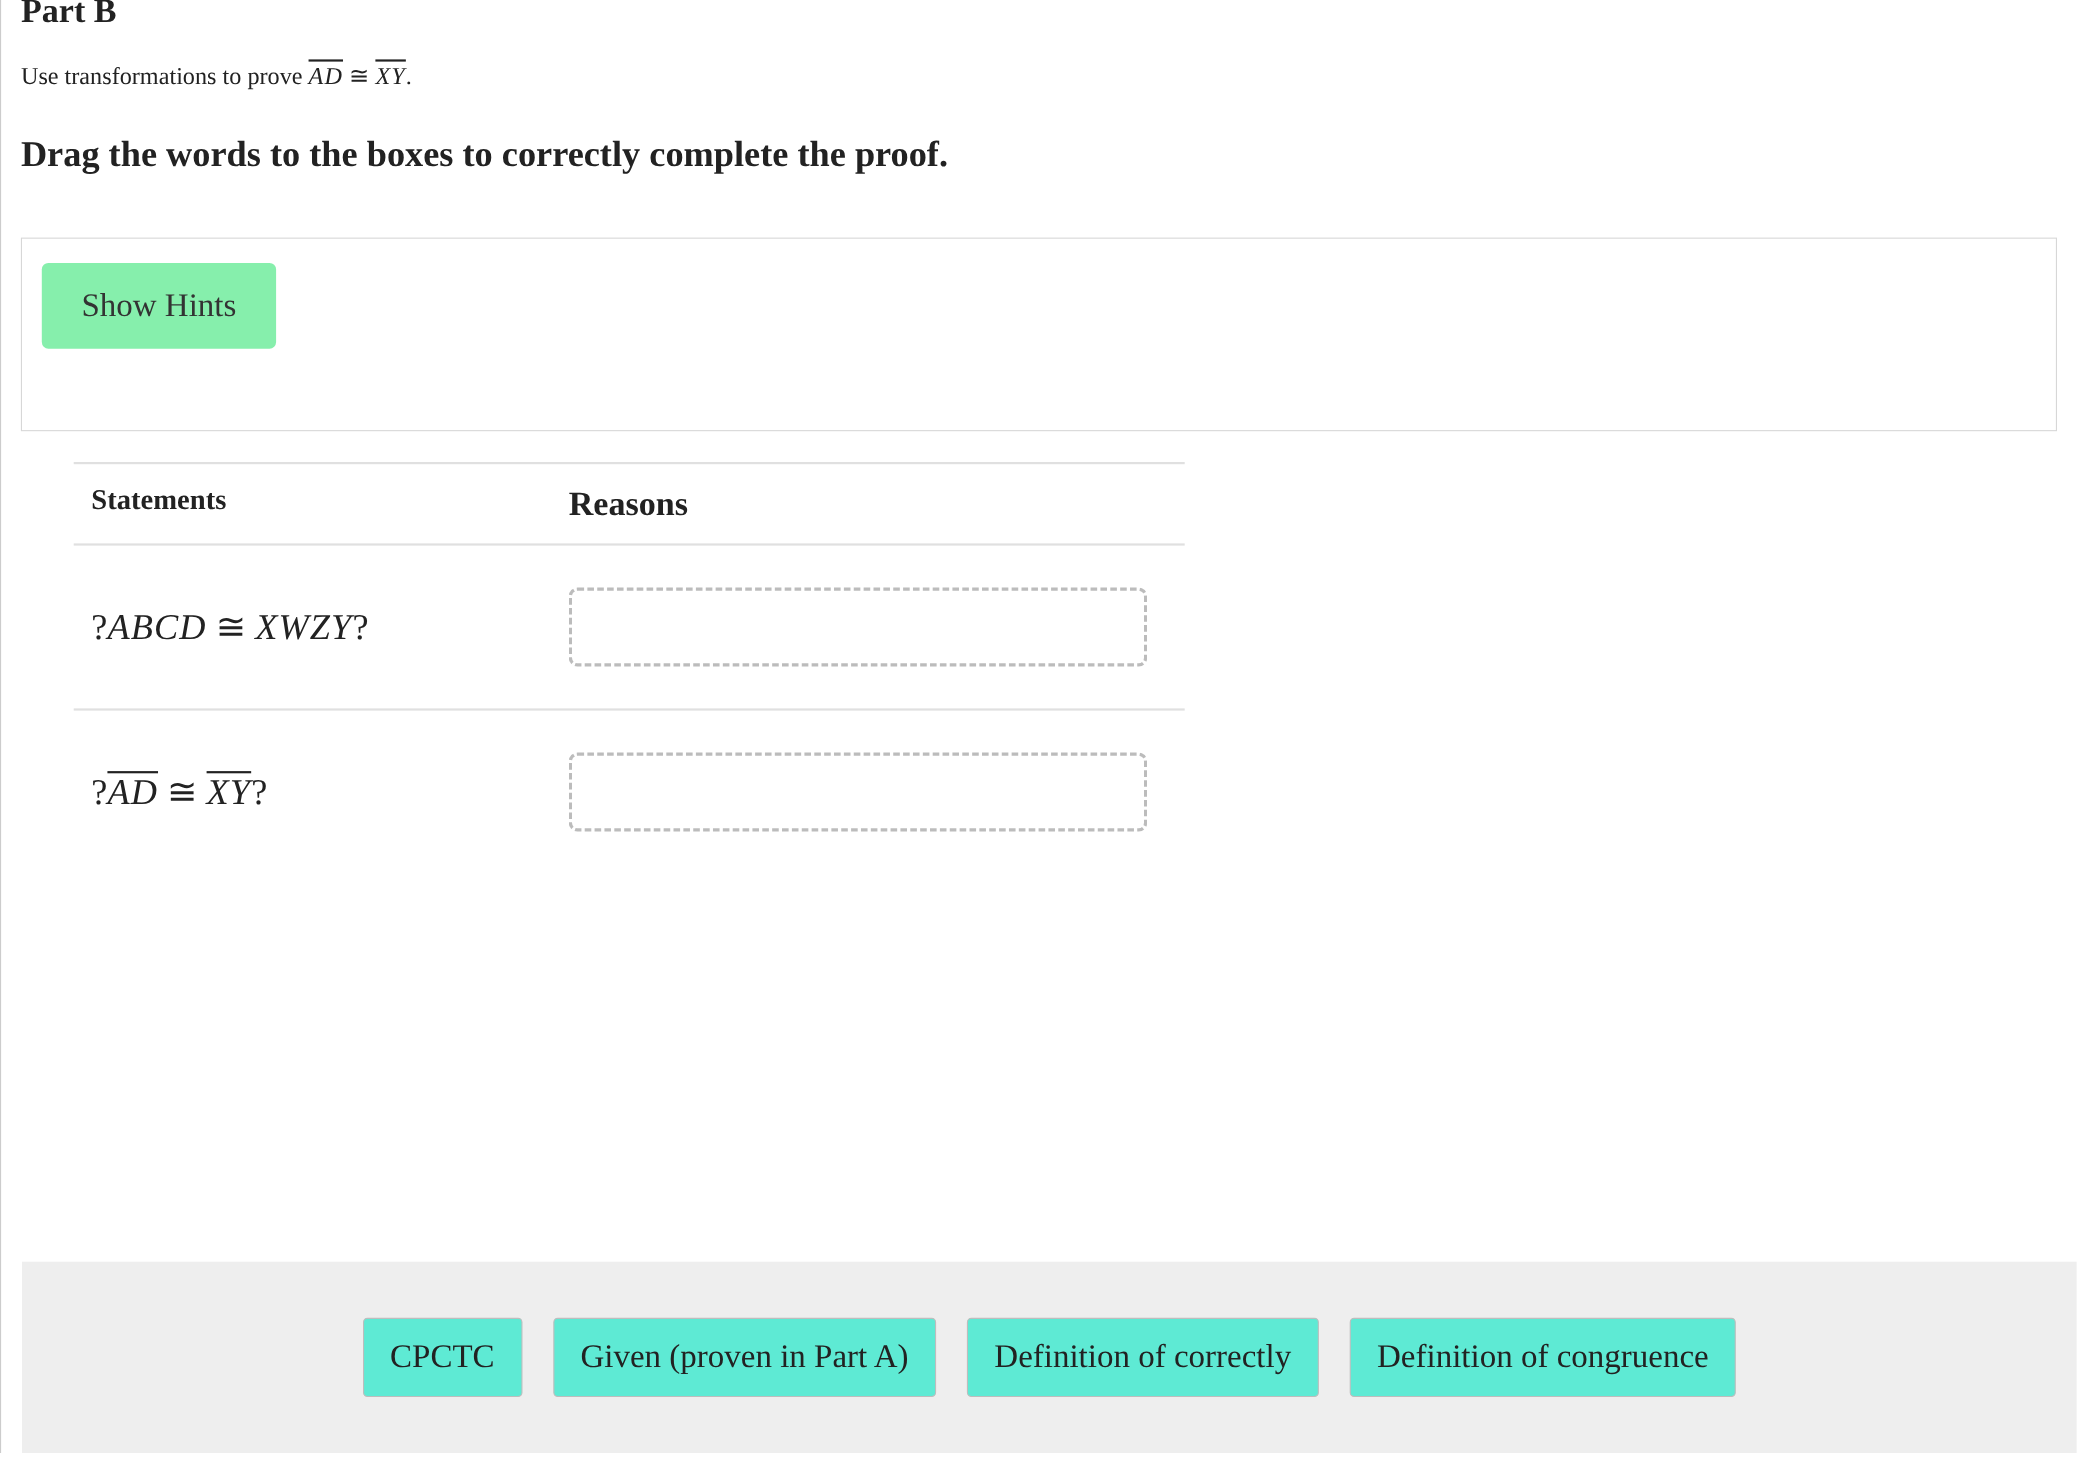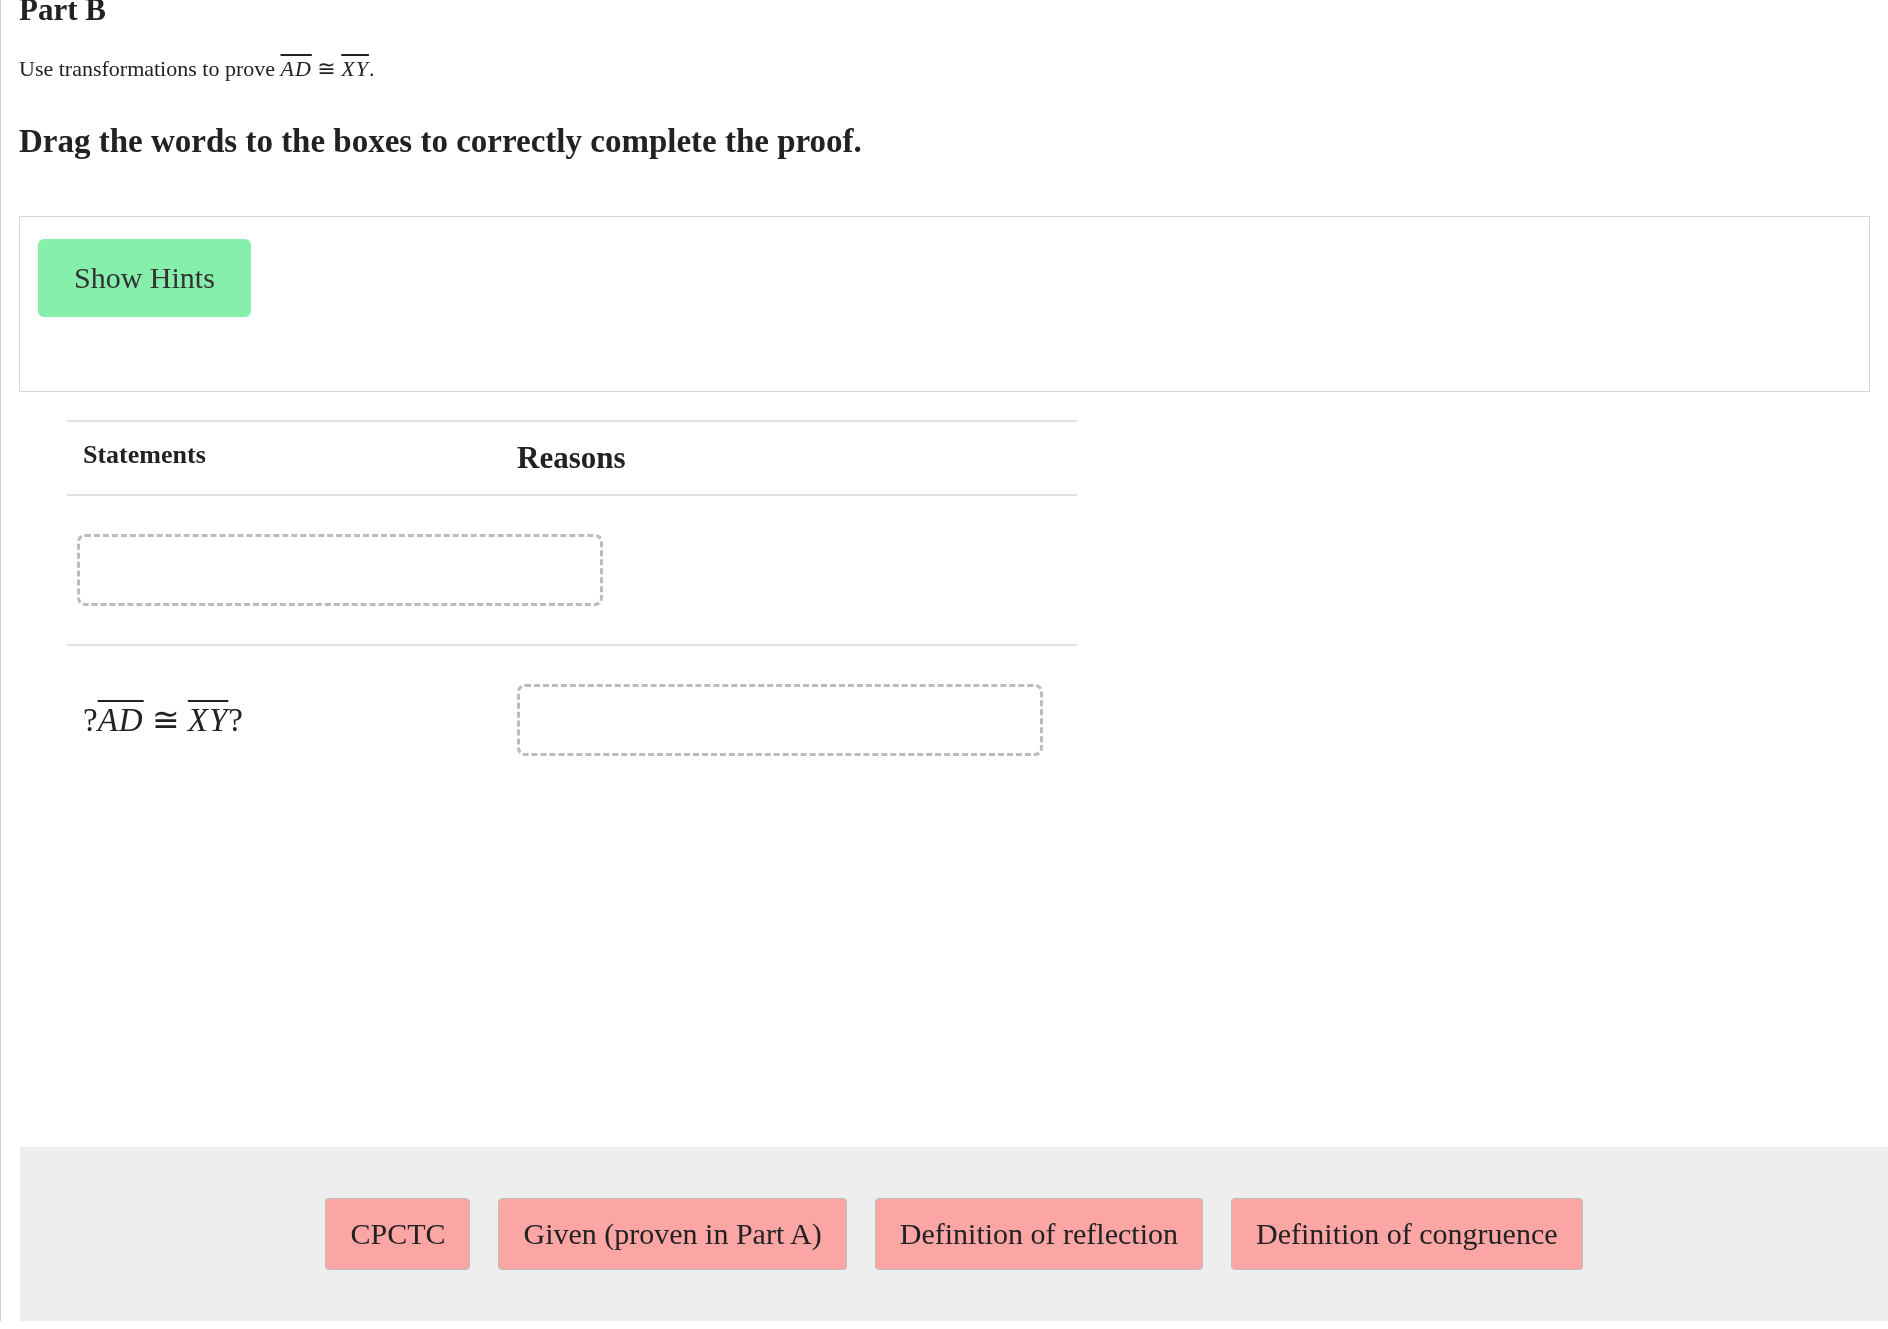--- a/index.html
+++ b/index.html
@@ -120,21 +120,21 @@
     background: #eeeeee;
     height: 174px;
     box-sizing: border-box;
     display: flex;
     align-items: center;
     justify-content: center;
     gap: 28px;
     padding: 0 60px;
   }
   .word-chip {
-    background: #fca5a5;
+    background: #5eead4;
     border: 1px solid #bdbdbd;
     border-radius: 4px;
     padding: 18px 24px;
     font-size: 30px;
     color: #222;
     cursor: grab;
     white-space: nowrap;
   }
 </style>
 </head>
@@ -155,37 +155,40 @@
   </div>
 
   <div class="proof-area">
     <div class="proof-table">
       <div class="proof-header-row">
         <div class="col-statements">Statements</div>
         <div class="col-reasons">Reasons</div>
       </div>
 
       <div class="proof-row">
+        <div class="stmt-cell">
+          <span>?</span><span class="math-italic">ABCD</span><span> ≅ </span><span class="math-italic">XWZY</span><span>?</span>
+        </div>
         <div class="reason-cell">
           <div class="drop-zone"></div>
         </div>
       </div>
 
       <div class="proof-row">
         <div class="stmt-cell">
           <span>?</span><span class="overline">AD</span><span> ≅ </span><span class="overline">XY</span><span>?</span>
         </div>
         <div class="reason-cell">
           <div class="drop-zone"></div>
         </div>
       </div>
 
     </div>
   </div>
 
   <div class="word-bank-area">
     <div class="word-chip">CPCTC</div>
     <div class="word-chip">Given (proven in Part A)</div>
-    <div class="word-chip">Definition of reflection</div>
+    <div class="word-chip">Definition of correctly</div>
     <div class="word-chip">Definition of congruence</div>
   </div>
 
 </div>
 
 </body></html>

